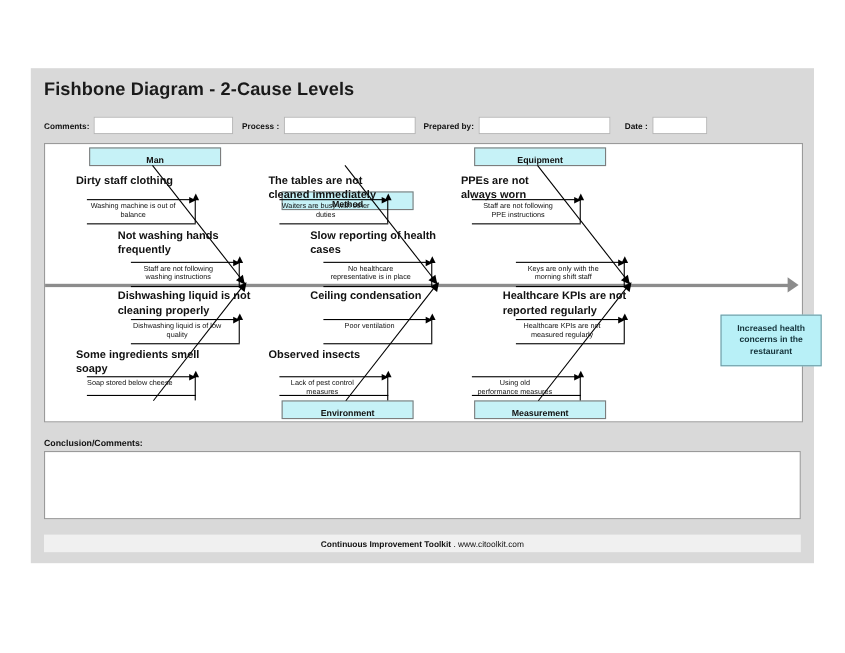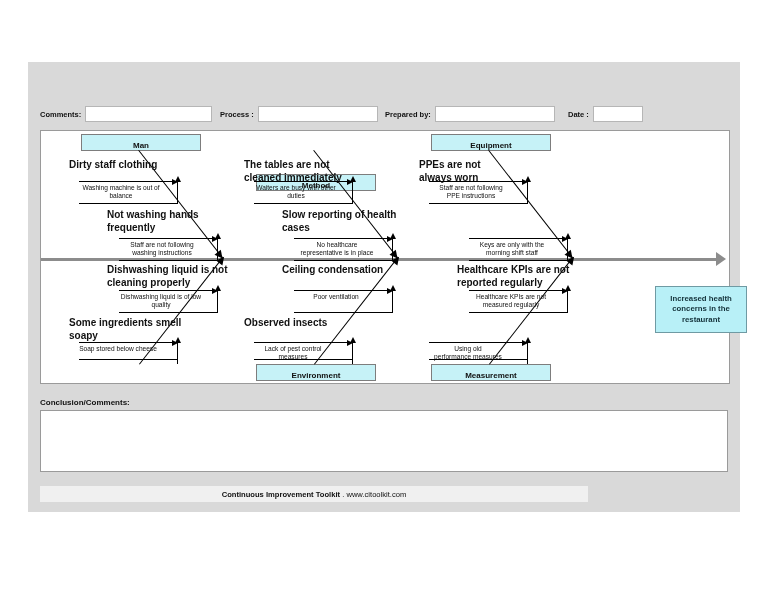--- a/index.html
+++ b/index.html
@@ -32,29 +32,30 @@
 
   .hline{position:absolute;height:0;border-top:1px solid #000;}
   .hline::after{content:"";position:absolute;right:-1px;top:-3.4px;width:0;height:0;border-left:6.5px solid #000;border-top:3.4px solid transparent;border-bottom:3.4px solid transparent;}
   .vline{position:absolute;width:0;border-left:1px solid #000;}
   .vline::after{content:"";position:absolute;left:-3.4px;top:-5px;width:0;height:0;border-bottom:6px solid #000;border-left:3.4px solid transparent;border-right:3.4px solid transparent;}
   .uline{position:absolute;height:0;border-top:1px solid #000;}
 
   .concl-label{position:absolute;left:12px;top:336px;font-size:8px;font-weight:700;color:#111;}
   .concl-box{position:absolute;left:12px;top:348px;width:686px;height:60px;background:#fff;border:1px solid #9a9a9a;}
 
-  .footer{position:absolute;left:12px;top:424px;width:548px;height:16px;background:#f0f0f0;display:flex;align-items:center;justify-content:center;}
+  .footer{position:absolute;left:12px;top:424px;width:688px;height:16px;background:#f0f0f0;display:flex;align-items:center;justify-content:center;}
   .footer-text{font-size:7.6px;color:#111;}
   .footer-text b{font-weight:700;}
 </style>
 </head>
 <body>
 
 <div class="page">
 
+  <div class="title">Fishbone Diagram - 2-Cause Levels</div>
 
   <div class="hdr-row">
     <div class="hdr-field" style="left:0;">
       <span class="hdr-label">Comments:</span>
       <div class="hdr-input" style="width:125px;"></div>
     </div>
     <div class="hdr-field" style="left:180px;">
       <span class="hdr-label">Process :</span>
       <div class="hdr-input" style="width:118px;"></div>
     </div>

